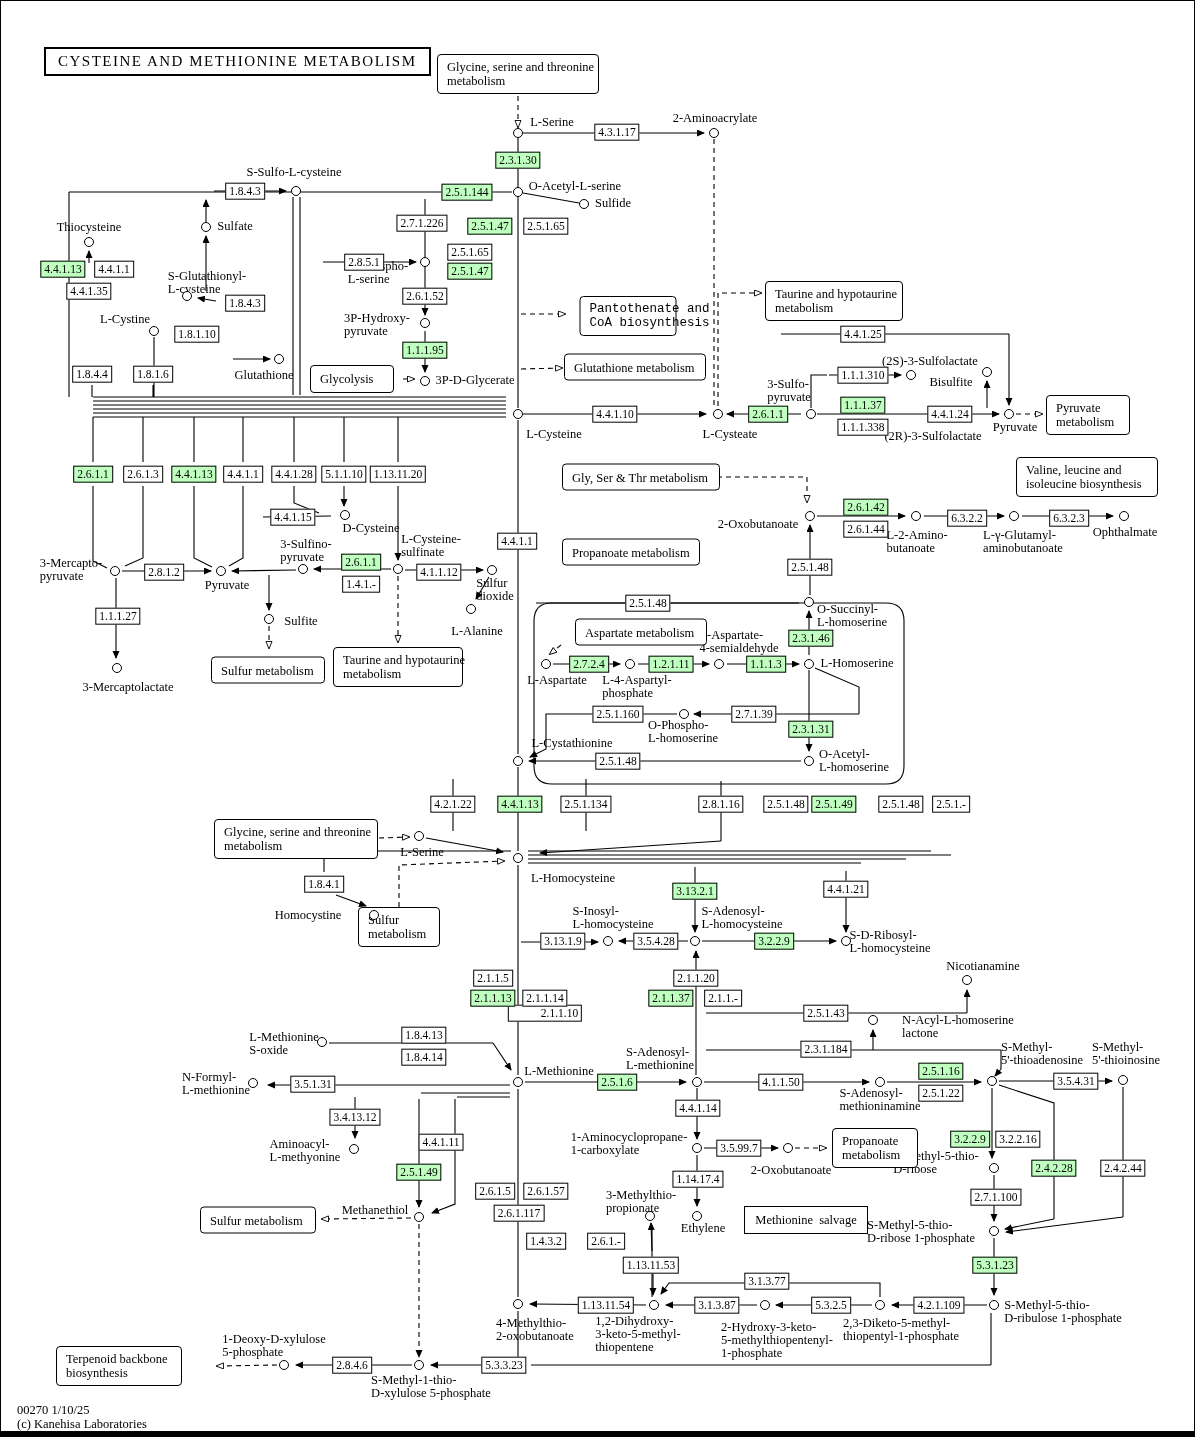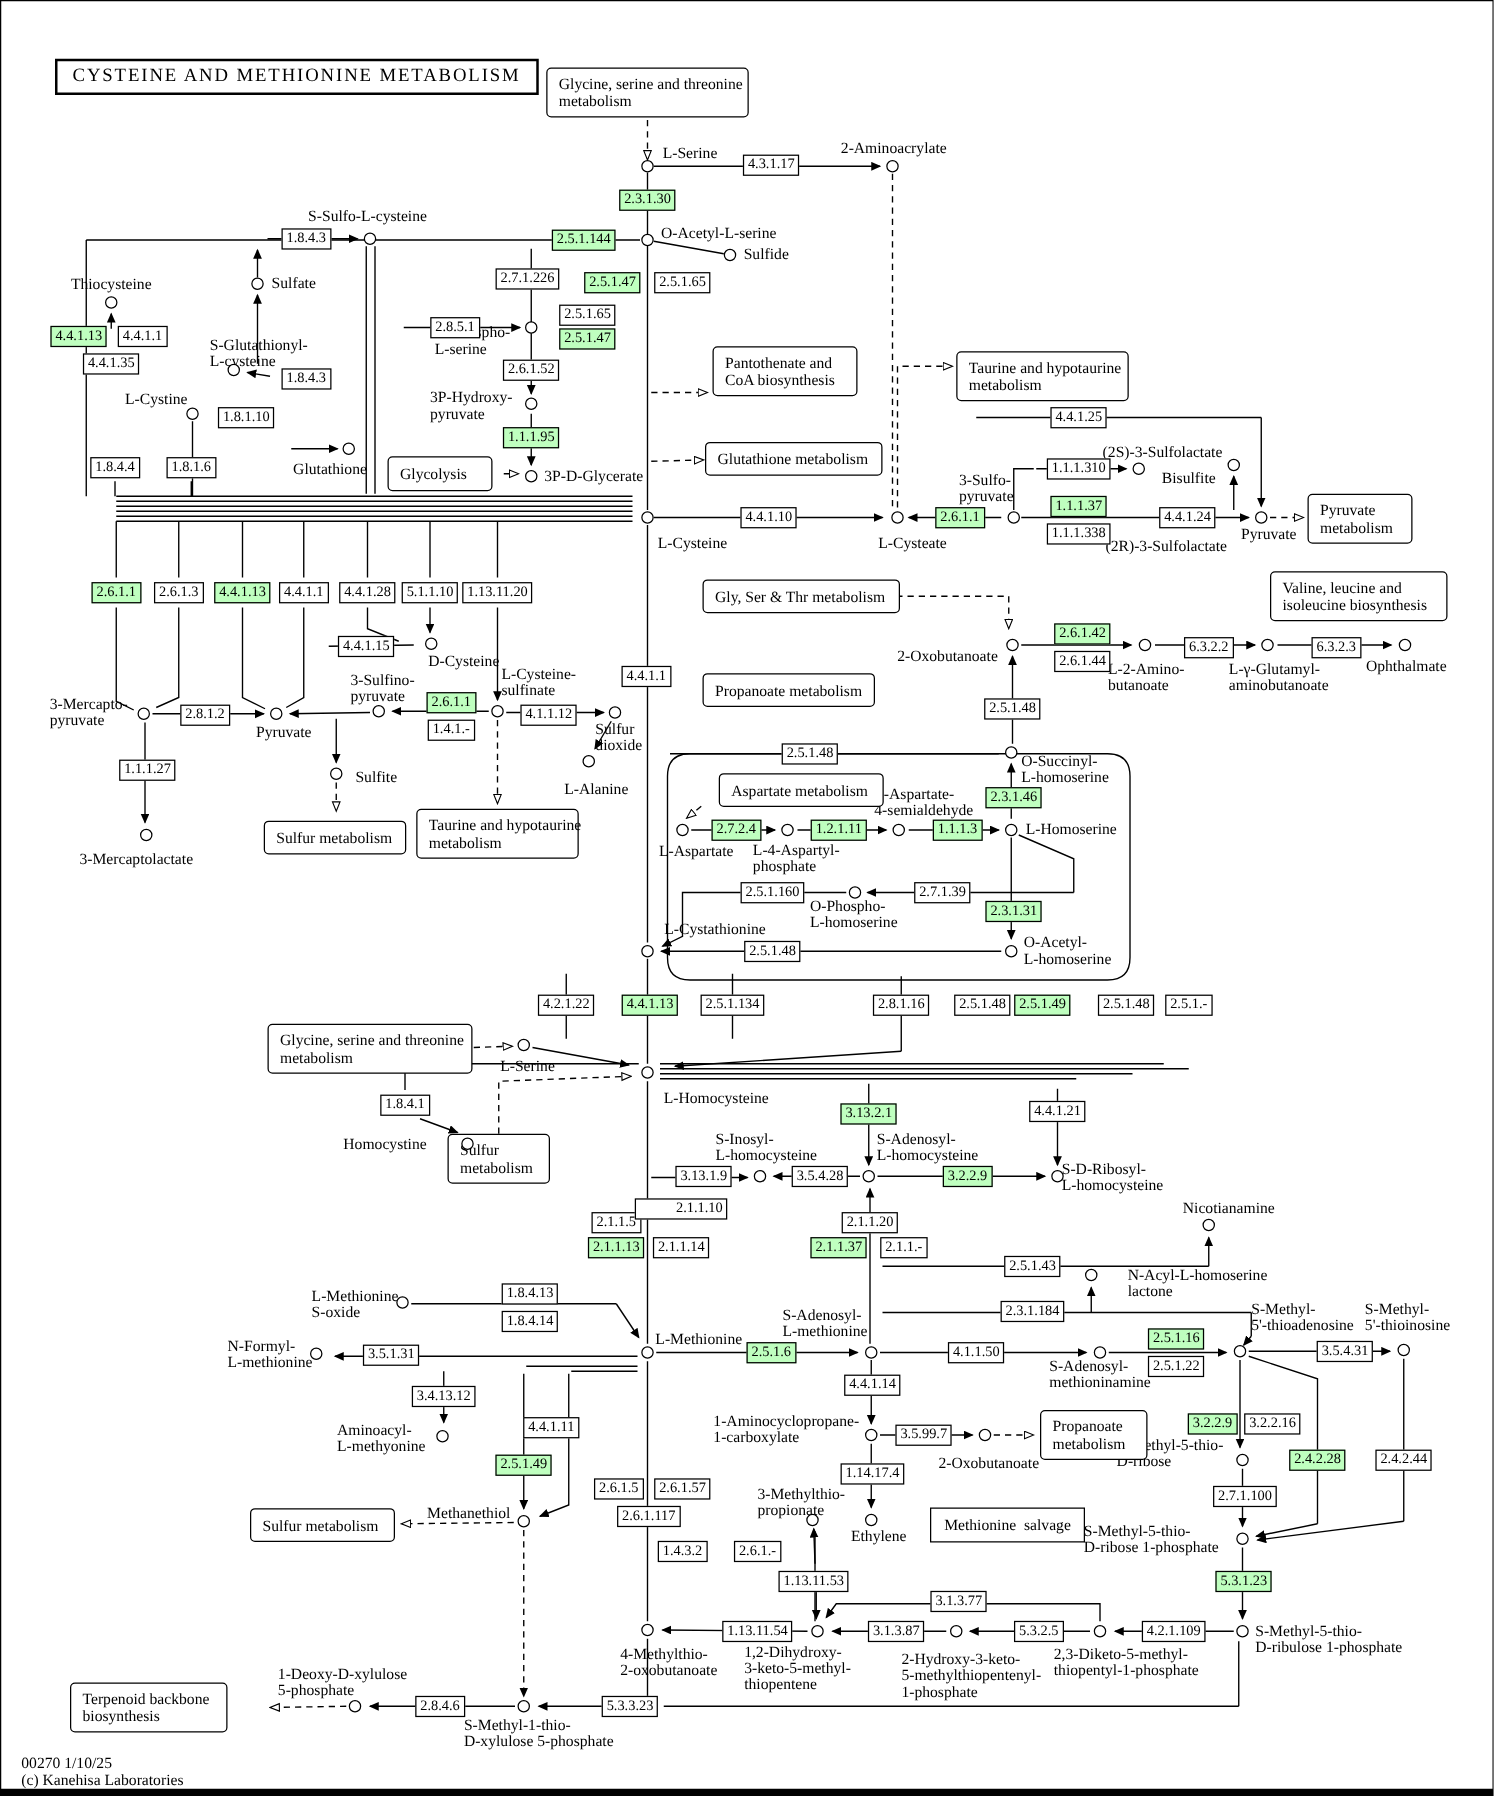--- a/index.html
+++ b/index.html
@@ -175,21 +175,21 @@
     <path class="s d" marker-end="url(#o)" d="M410,1217L321,1218"></path>
     <path class="s d" marker-end="url(#o)" d="M276,1364L216,1365"></path>
   </svg>
 
   <div id="map-title">CYSTEINE  AND  METHIONINE  METABOLISM</div>
 
   <div>
 
   <div class="pw" style="left: 517px; top: 73px; width: 162px; height: 40px;">Glycine, serine and threonine
 metabolism</div>
-      <div class="pw" style="left: 627px; top: 296px; width: 116px; height: 40px;">Pantothenate and
+      <div class="pw" style="left: 627px; top: 315px; width: 97px; height: 40px; font-family: Liberation Mono, monospace;">Pantothenate and
 CoA biosynthesis</div>
       <div class="pw" style="left: 634px; top: 366px; width: 142px; height: 27px;">Glutathione metabolism</div>
       <div class="pw" style="left: 833px; top: 300px; width: 138px; height: 40px;">Taurine and hypotaurine
 metabolism</div>
       <div class="pw" style="left: 1087px; top: 414px; width: 84px; height: 40px;">Pyruvate
 metabolism</div>
       <div class="pw" style="left: 351px; top: 378px; width: 84px; height: 28px;">Glycolysis</div>
       <div class="pw" style="left: 640px; top: 476px; width: 158px; height: 27px;">Gly, Ser &amp; Thr metabolism</div>
       <div class="pw" style="left: 1086px; top: 476px; width: 142px; height: 40px;">Valine, leucine and
 isoleucine biosynthesis</div>
@@ -387,21 +387,21 @@
 dioxide</div>
       <div class="cpd" style="left: 476px; top: 631px;">L-Alanine</div>
       <div class="cpd" style="left: 70px; top: 569px;">3-Mercapto-
 pyruvate</div>
       <div class="cpd" style="left: 226px; top: 585px;">Pyruvate</div>
       <div class="cpd" style="left: 305px; top: 550px;">3-Sulfino-
 pyruvate</div>
       <div class="cpd" style="left: 430px; top: 545px;">L-Cysteine-
 sulfinate</div>
       <div class="cpd" style="left: 300px; top: 621px;">Sulfite</div>
-      <div class="cpd" style="left: 108px; top: 687px;">3-Mercaptolactate</div>
+      <div class="cpd" style="left: 127px; top: 687px;">3-Mercaptolactate</div>
       <div class="cpd" style="left: 370px; top: 528px;">D-Cysteine</div>
     </div>
 
   <div>
 
   <div class="ec hl" style="left: 517px; top: 159px;">2.3.1.30</div>
       <div class="ec hl" style="left: 466px; top: 191px;">2.5.1.144</div>
       <div class="ec" style="left: 616px; top: 131px;">4.3.1.17</div>
       <div class="ec" style="left: 244px; top: 190px;">1.8.4.3</div>
       <div class="ec" style="left: 421px; top: 222px;">2.7.1.226</div>
@@ -462,21 +462,21 @@
       <div class="ec hl" style="left: 833px; top: 803px;">2.5.1.49</div>
       <div class="ec" style="left: 900px; top: 803px;">2.5.1.48</div>
       <div class="ec" style="left: 950px; top: 803px;">2.5.1.-</div>
       <div class="ec" style="left: 845px; top: 888px;">4.4.1.21</div>
       <div class="ec hl" style="left: 694px; top: 890px;">3.13.2.1</div>
       <div class="ec" style="left: 323px; top: 883px;">1.8.4.1</div>
       <div class="ec" style="left: 562px; top: 940px;">3.13.1.9</div>
       <div class="ec" style="left: 655px; top: 940px;">3.5.4.28</div>
       <div class="ec hl" style="left: 773px; top: 940px;">3.2.2.9</div>
       <div class="ec" style="left: 492px; top: 977px;">2.1.1.5</div>
-      <div class="ec" style="left: 544px; top: 966px; padding-left: 32px;">2.1.1.10</div>
+      <div class="ec" style="left: 544px; top: 1012px; padding-left: 32px;">2.1.1.10</div>
       <div class="ec hl" style="left: 492px; top: 997px;">2.1.1.13</div>
       <div class="ec" style="left: 544px; top: 997px;">2.1.1.14</div>
       <div class="ec" style="left: 695px; top: 977px;">2.1.1.20</div>
       <div class="ec hl" style="left: 670px; top: 997px;">2.1.1.37</div>
       <div class="ec" style="left: 722px; top: 997px;">2.1.1.-</div>
       <div class="ec" style="left: 825px; top: 1012px;">2.5.1.43</div>
       <div class="ec" style="left: 825px; top: 1048px;">2.3.1.184</div>
       <div class="ec" style="left: 423px; top: 1034px;">1.8.4.13</div>
       <div class="ec" style="left: 423px; top: 1056px;">1.8.4.14</div>
       <div class="ec" style="left: 312px; top: 1083px;">3.5.1.31</div>

